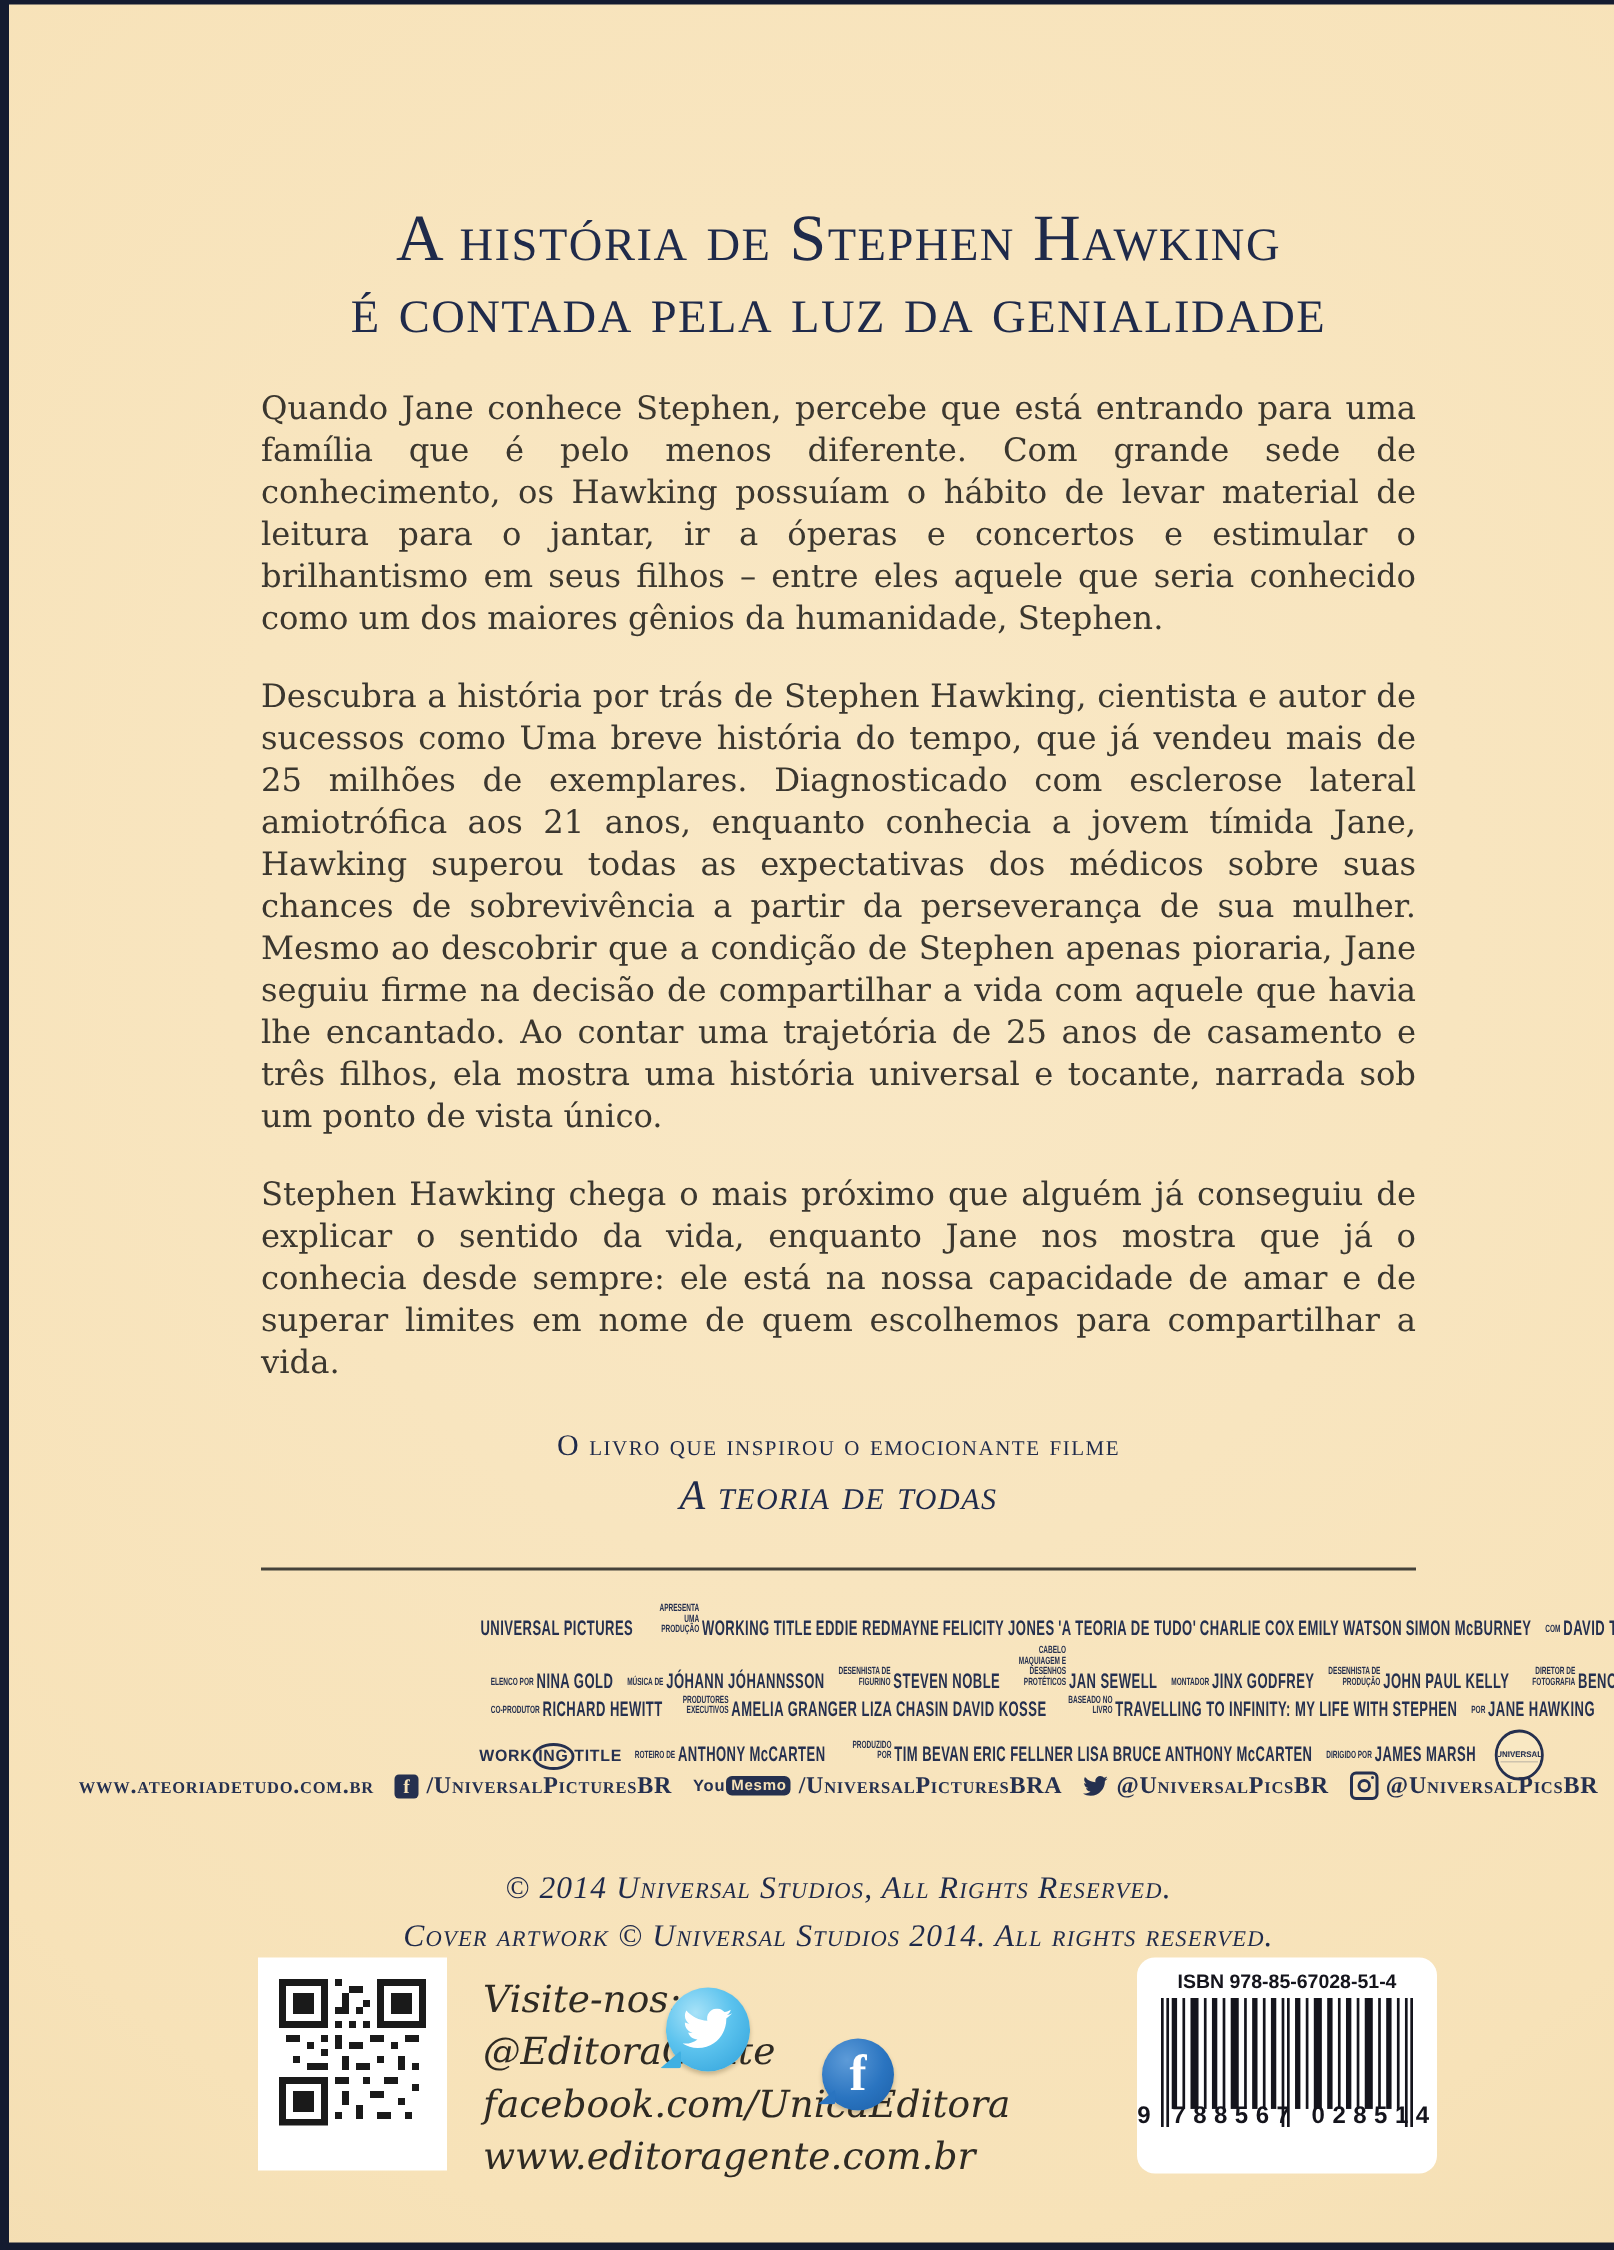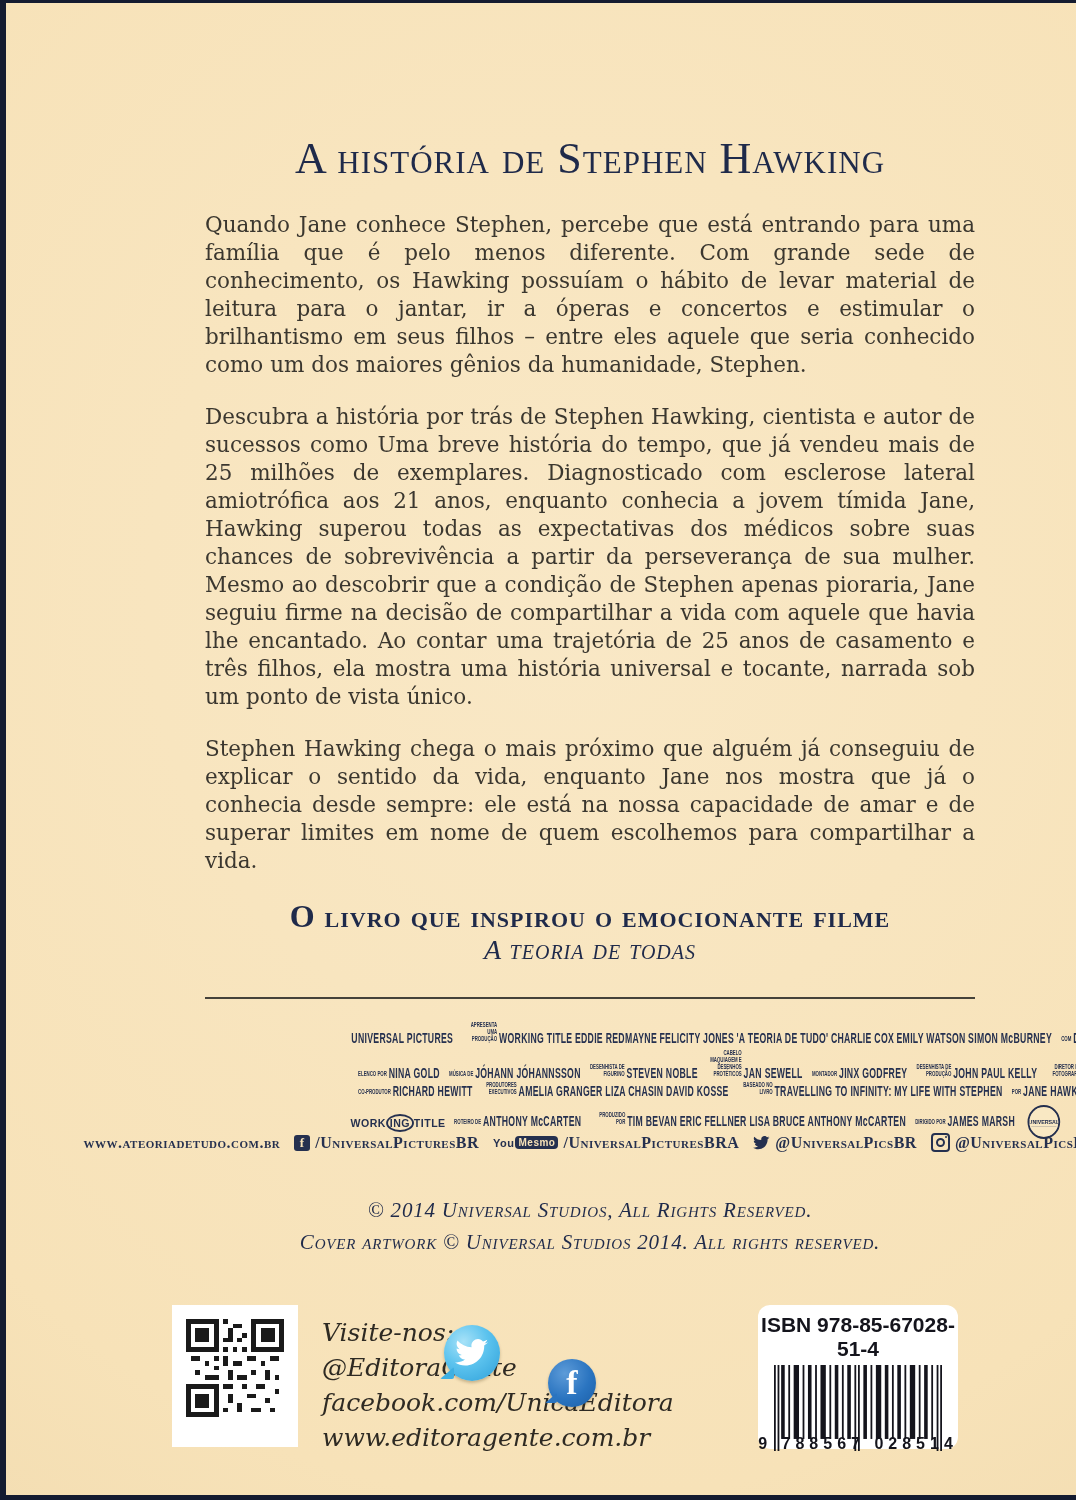--- a/index.html
+++ b/index.html
@@ -6,21 +6,20 @@
   body{
     width:1076px;height:1500px;position:relative;
     background:#141b30;
     font-family:"DejaVu Serif", serif;
     overflow:hidden;
   }
   .page{
     position:absolute;left:6px;top:3px;right:0;bottom:5px;
     background:
       radial-gradient(140% 110% at 52% 40%, #f9e8c6 0%, #f7e2b8 55%, #f0d9ac 82%, #e7cd9d 100%);
-    padding-left: 31px;
   }
   .content{
     margin-left:168px;width:770px;padding-top:132px;
   }
   
   .headline{
     text-align:center;
     font-family:"Liberation Serif", serif;
     font-variant:small-caps;
     color:#1f2a4a;
@@ -30,21 +29,21 @@
   .bodytext p{
     margin:0 0 24px 0;
     font-size:21.5px;line-height:28px;
     text-align:justify;
     color:#3b372f;
   }
   .bodytext{margin-top:28px;}
   
   .tagline{margin-top:14px;text-align:center;color:#1f2a4a;
     font-family:"Liberation Serif", serif;font-variant:small-caps;}
-  .tagline .t1{font-size:32px;line-height:34px;letter-spacing:1px;font-weight:bold;}
+  .tagline .t1{font-size:20px;line-height:34px;letter-spacing:1px;}
   .tagline .t2{font-size:28px;line-height:34px;font-style:italic;letter-spacing:1px;}
   .rule{margin-top:30px;height:2px;background:#45423a;width:100%;}
   
   .credits{margin-top:22px;color:#25304f;font-family:"Liberation Sans", sans-serif;font-weight:700;}
   .credit-line{
     white-space:nowrap;text-align:center;height:28px;line-height:28px;
     font-size:14px;transform:scaleX(0.62);transform-origin:50% 50%;
   }
   .credit-line .pre{
     display:inline-block;max-width:56px;font-size:7px;line-height:7px;
@@ -99,34 +98,35 @@
   .tw-big:after{content:"";position:absolute;left:-4px;bottom:2px;width:14px;height:12px;
     background:#3fb0e2;clip-path:polygon(0 100%,100% 0,100% 100%);border-radius:2px;}
   .fb-big{position:absolute;left:542px;top:1356px;width:48px;height:48px;border-radius:50%;
     background:radial-gradient(circle at 35% 30%, #5d9bd8 0%, #2a74c0 55%, #1b5ea6 100%);
     box-shadow:0 2px 3px rgba(60,40,0,.25);display:flex;align-items:center;justify-content:center;
     color:#fff;font-family:"Liberation Serif", serif;font-weight:700;font-size:34px;font-style:normal;}
   .fb-big:after{content:"";position:absolute;left:-3px;bottom:4px;width:12px;height:10px;
     background:#2a74c0;clip-path:polygon(0 100%,100% 0,100% 100%);border-radius:2px;}
   .barcode-box{position:absolute;left:752px;top:1302px;width:200px;height:144px;
     background:#fff;border-radius:12px;text-align:center;}
-  .isbn{font-family:"Liberation Sans", sans-serif;font-weight:700;font-size:21px;
+  .isbn{font-family:"Liberation Sans", sans-serif;font-weight:700;font-size:13px;
     color:#14141c;margin-top:8px;letter-spacing:0px;text-align:center;}
   .bars{margin:4px auto 0 auto;display:block;}
   .digits{font-family:"Liberation Sans", sans-serif;font-weight:700;font-size:16px;
     color:#14141c;letter-spacing:5px;margin-top:-16px;}
 </style>
 </head>
 <body>
 
 <div class="page">
   <div class="content">
 
     <div class="headline">
       <div>A história de Stephen Hawking</div>
+      <div>é contada pela luz da genialidade</div>
     </div>
 
     <div class="bodytext">
       <p>Quando Jane conhece Stephen, percebe que está entrando para uma família que é pelo menos diferente. Com grande sede de conhecimento, os Hawking possuíam o hábito de levar material de leitura para o jantar, ir a óperas e concertos e estimular o brilhantismo em seus filhos – entre eles aquele que seria conhecido como um dos maiores gênios da humanidade, Stephen.</p>
       <p>Descubra a história por trás de Stephen Hawking, cientista e autor de sucessos como Uma breve história do tempo, que já vendeu mais de 25 milhões de exemplares. Diagnosticado com esclerose lateral amiotrófica aos 21 anos, enquanto conhecia a jovem tímida Jane, Hawking superou todas as expectativas dos médicos sobre suas chances de sobrevivência a partir da perseverança de sua mulher. Mesmo ao descobrir que a condição de Stephen apenas pioraria, Jane seguiu firme na decisão de compartilhar a vida com aquele que havia lhe encantado. Ao contar uma trajetória de 25 anos de casamento e três filhos, ela mostra uma história universal e tocante, narrada sob um ponto de vista único.</p>
       <p>Stephen Hawking chega o mais próximo que alguém já conseguiu de explicar o sentido da vida, enquanto Jane nos mostra que já o conhecia desde sempre: ele está na nossa capacidade de amar e de superar limites em nome de quem escolhemos para compartilhar a vida.</p>
     </div>
 
     <div class="tagline">
       <div class="t1">O livro que inspirou o emocionante filme</div>

